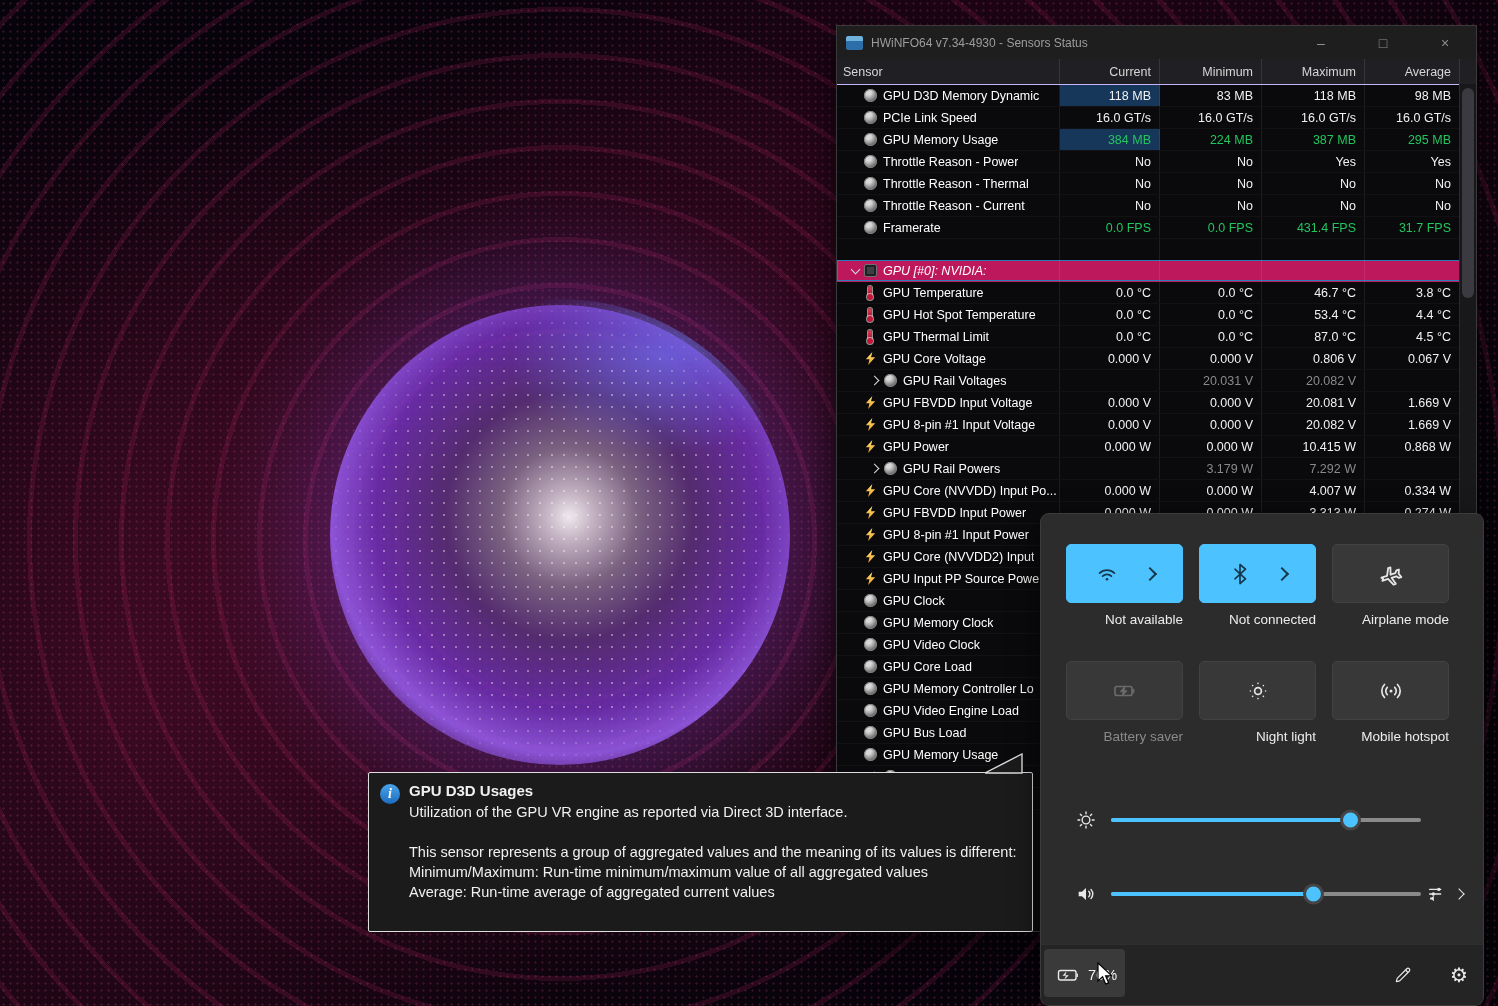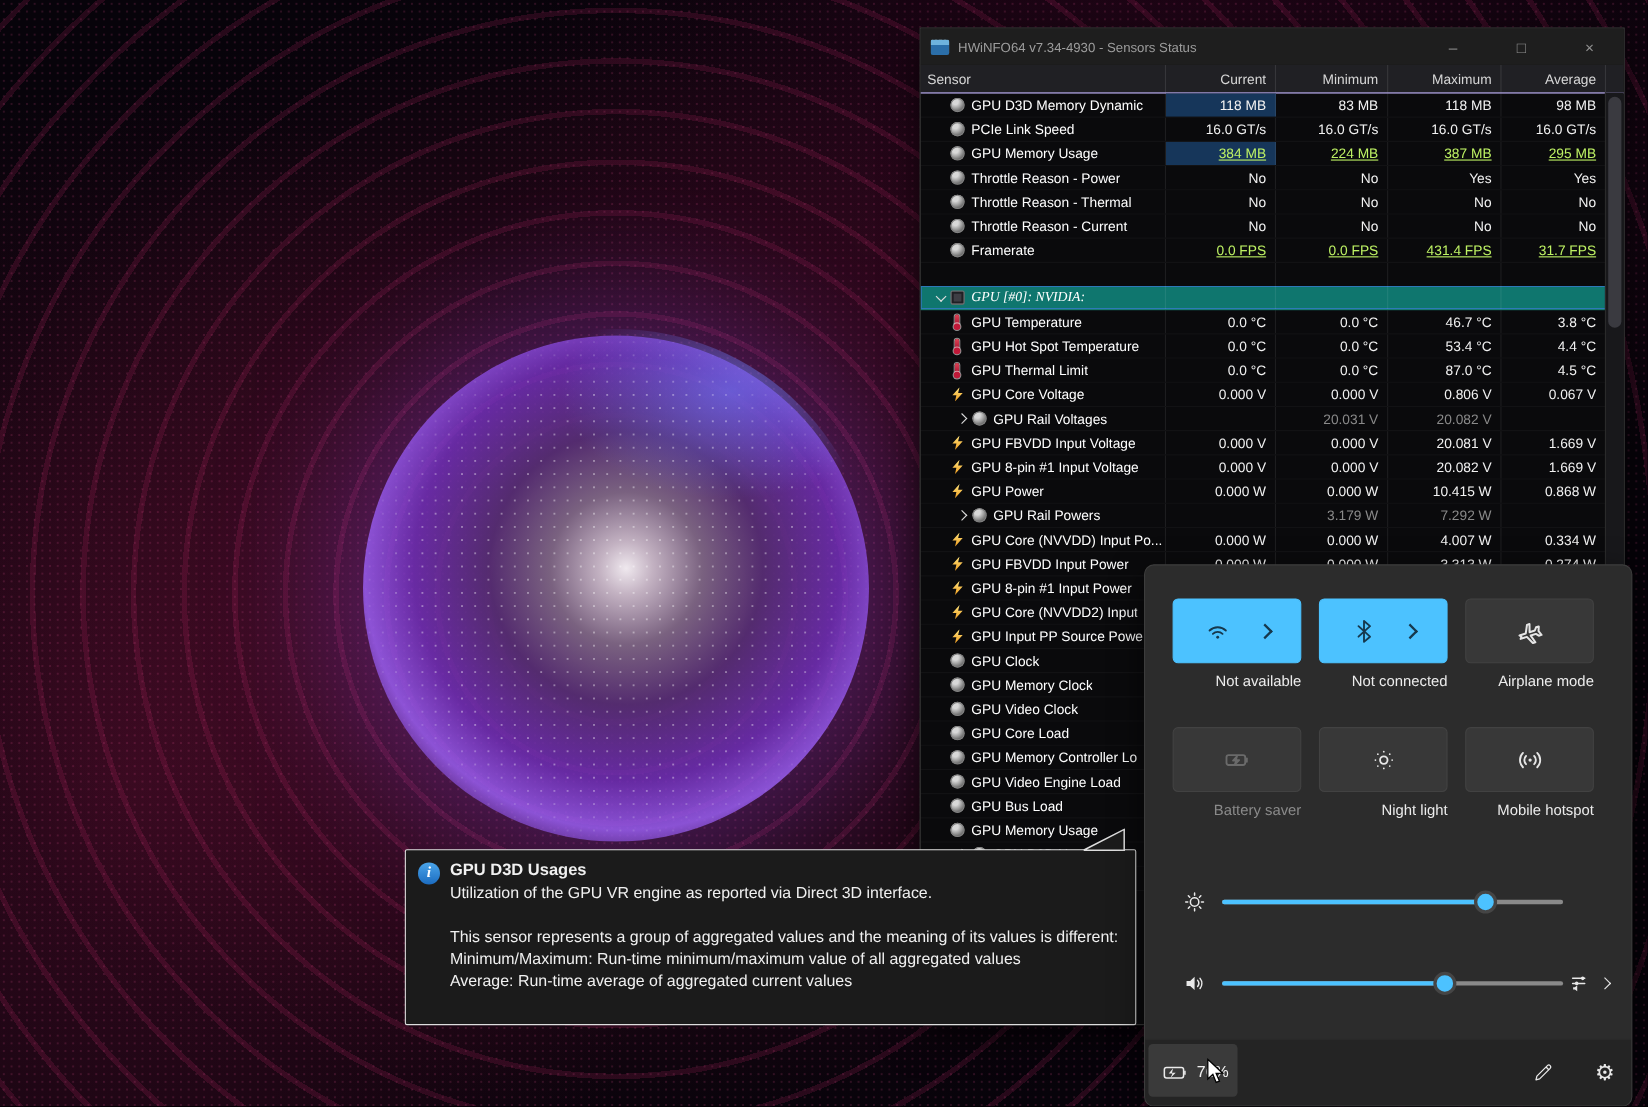--- a/index.html
+++ b/index.html
@@ -50,24 +50,24 @@
   .row .cell:nth-child(4),.colhead .cell:nth-child(4){width:103px;}
   .row .cell:nth-child(5),.colhead .cell:nth-child(5){width:95px;}
   .colhead .cell.num,.row .val{justify-content:flex-end;text-align:right;padding-right:8px;}
   .colhead .sb-corner{width:16px;border-right:none;}
   
   .rows{position:relative;}
   .row{height:21px;display:flex;border-bottom:1px solid rgba(255,255,255,.035);}
   .row .cell{box-sizing:border-box;border-right:1px solid rgba(255,255,255,.08);display:flex;align-items:center;}
   .name-cell{flex:1;overflow:hidden;padding-left:9px;}
   .val{font-size:12.5px;color:#f2f2f2;white-space:nowrap;overflow:hidden;}
-  .row.changed .val{color:#bef264;text-decoration:underline;}
+  .row.changed .val{color:#22c55e;}
   .row.dim .val{color:#8a8a8a;}
   .val.hl{background:#16365a;}
-  .row.section{background:#0f766e;box-shadow:inset 0 0 0 1px #2e79b8;font-family:Liberation Serif, serif;}
+  .row.section{background:#be185d;box-shadow:inset 0 0 0 1px #2e79b8;}
   .row.section .label{font-style:italic;}
   .row.spacer{border-bottom:none;}
   .row.spacer .cell{border-right:1px solid rgba(255,255,255,.08);}
   .chevslot{width:18px;flex:none;display:flex;align-items:center;justify-content:center;}
   .row.group .chevslot{margin-left:20px;}
   .chev{display:none;width:6px;height:6px;border-right:1.6px solid #ddd;border-bottom:1.6px solid #ddd;}
   .chev.chev-right{display:inline-block;transform:rotate(-45deg);margin-left:-2px;}
   .chev.chev-down{display:inline-block;transform:rotate(45deg);margin-top:-3px;}
   .label{font-size:12.5px;color:#fff;white-space:nowrap;overflow:hidden;}
   .ic{width:13px;height:13px;flex:none;margin-right:6px;position:relative;}

